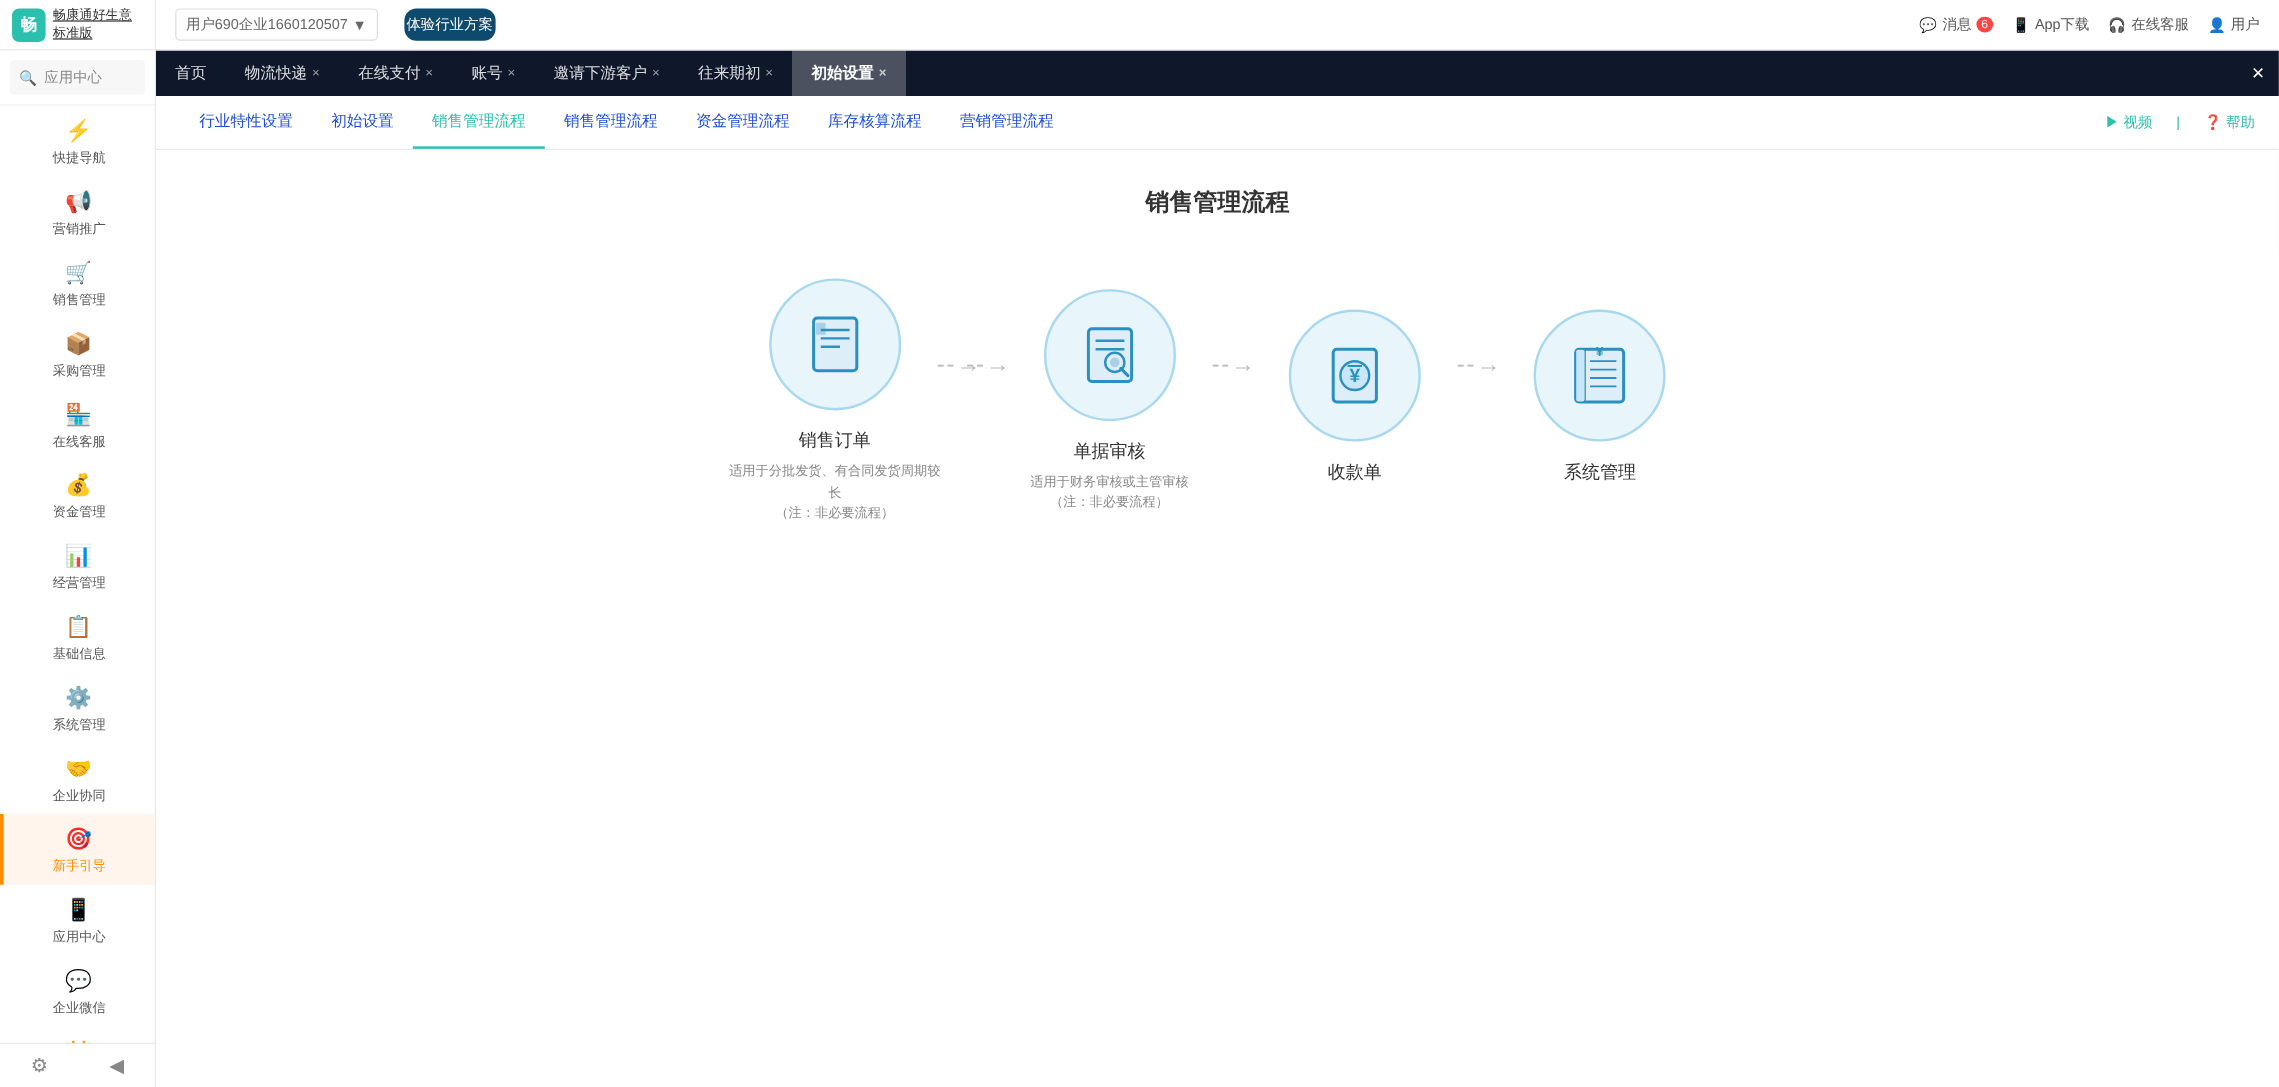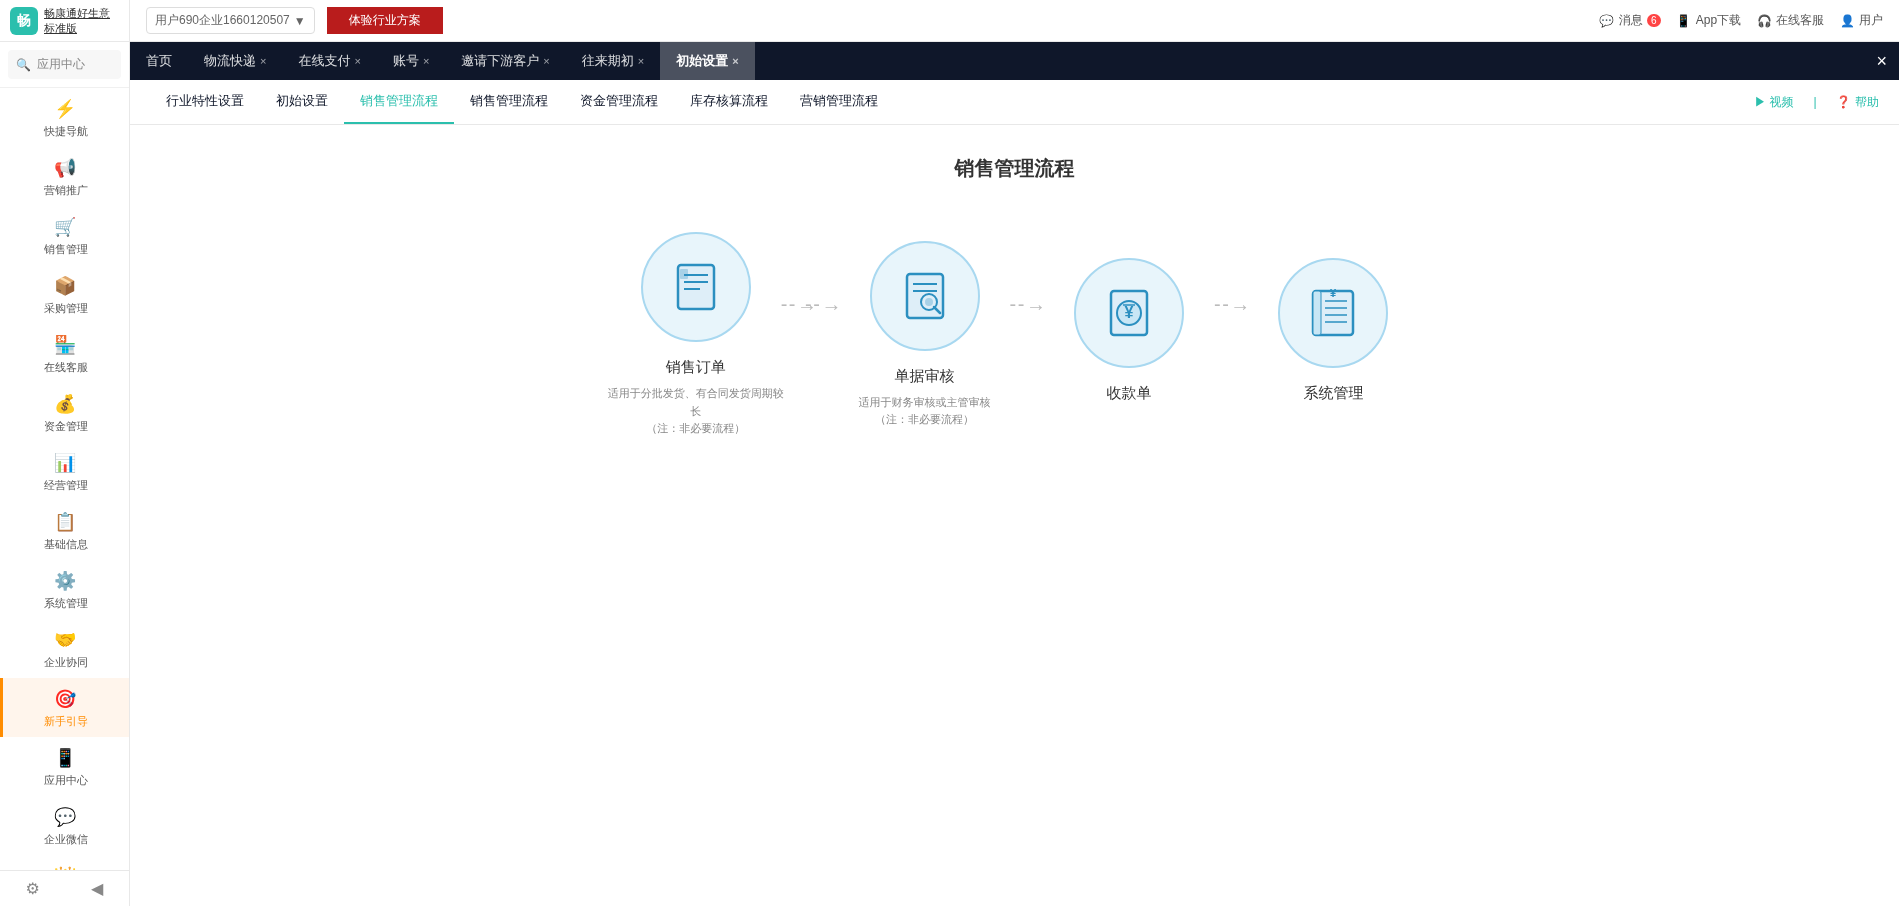--- a/index.html
+++ b/index.html
@@ -11,30 +11,30 @@
       background: #fff;
       border-bottom: 1px solid #e8e8e8;
       display: flex;
       align-items: center;
       justify-content: space-between;
       padding: 0 16px;
       position: fixed;
       top: 0; left: 0; right: 0;
       z-index: 100;
     }
-    .top-header-left { display: flex; align-items: center; gap: 12px; }
+    .top-header-left { display: flex; align-items: center; gap: 22px; }
     .user-selector {
       display: flex; align-items: center; gap: 4px;
       border: 1px solid #ddd; border-radius: 4px;
       padding: 4px 8px; cursor: pointer; background: #fff;
       font-size: 12px; color: #666;
     }
     .trial-btn {
-      background: #b91c1c; color: #fff; border: none;
-      border-radius: 0; padding: 5px 22px; cursor: pointer;
+      background: #0c4a6e; color: #fff; border: none;
+      border-radius: 10px; padding: 5px 2px; cursor: pointer;
       font-size: 12px;
     }
     .top-header-right { display: flex; align-items: center; gap: 16px; }
     .header-action { display: flex; align-items: center; gap: 4px; cursor: pointer; font-size: 12px; color: #555; }
     .badge {
       background: #f44; color: #fff; border-radius: 8px;
       font-size: 10px; padding: 1px 4px; min-width: 14px; text-align: center;
     }
 
     
@@ -117,21 +117,21 @@
     
     .sub-tabs {
       display: flex; align-items: center;
       border-bottom: 1px solid #e8e8e8;
       padding: 0 20px;
       background: #fff;
       position: relative;
     }
     .sub-tab {
       padding: 12px 16px; cursor: pointer;
-      font-size: 13px; color: #0f172a;
+      font-size: 13px; color: #1d4ed8;
       border-bottom: 2px solid transparent;
       white-space: nowrap;
     }
     .sub-tab.active { color: #2bbfad; border-bottom-color: #2bbfad; font-weight: 500; }
     .sub-tabs-right {
       margin-left: auto; display: flex; align-items: center;
       gap: 20px; font-size: 12px; color: #2bbfad; cursor: pointer;
     }
 
     

